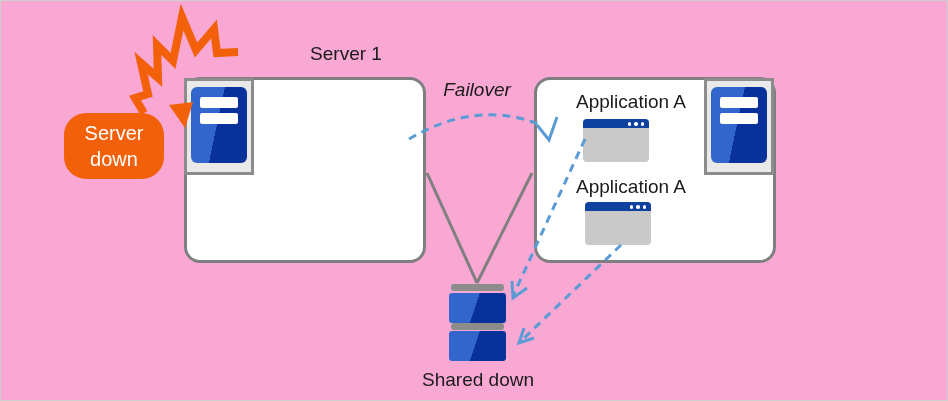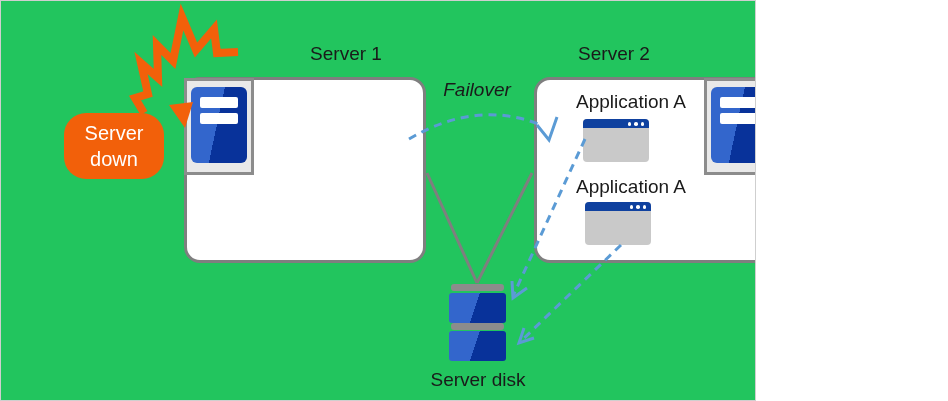--- a/index.html
+++ b/index.html
@@ -1,20 +1,20 @@
 <!DOCTYPE html>
 <html style="--orange: #f2600a; --blue-light: #3366cc; --blue-dark: #08329a; --titlebar-blue: #0f419f; --arrow-blue: #5b9bd5; --line-gray: #7f7f7f; --icon-bg: #e9e9e9; --icon-border: #8c8c8c; --window-gray: #c9c9c9; --disk-gray: #8c8c8c; --text: #1a1a1a;"><head>
 <meta charset="utf-8">
 <style>
   html,body{margin:0;padding:0;background:#fff;}
   .canvas{
     position:relative;
-    width:756px;height:401px;
+    width:948px;height:401px;
     box-sizing:border-box;
-    background:#22c55e;
+    background:#f9a8d4;
     border:1px solid #cfcfcf;
     font-family:"Liberation Sans", sans-serif;
     color:var(--text,#1a1a1a);
     overflow:hidden;
   }
   
   .server-box{
     position:absolute;width:242px;height:186px;box-sizing:border-box;
     border:3px solid var(--line-gray);border-radius:16px;background:#fff;z-index:1;
   }
@@ -81,25 +81,24 @@
 </style>
 </head>
 <body>
 
 <div class="canvas">
 
   <div class="server-box box1"></div>
   <div class="server-box box2"></div>
 
   <div class="lbl server1-label">Server 1</div>
-  <div class="lbl server2-label">Server 2</div>
   <div class="lbl failover-label">Failover</div>
   <div class="lbl app1-label">Application A</div>
   <div class="lbl app2-label">Application A</div>
-  <div class="lbl disk-label">Server disk</div>
+  <div class="lbl disk-label">Shared down</div>
 
   <div class="badge">
     <span>Server down</span>
   </div>
 
   <div class="server-icon icon1">
     <div class="tower">
       <div class="bar b1"></div>
       <div class="bar b2"></div>
     </div>

